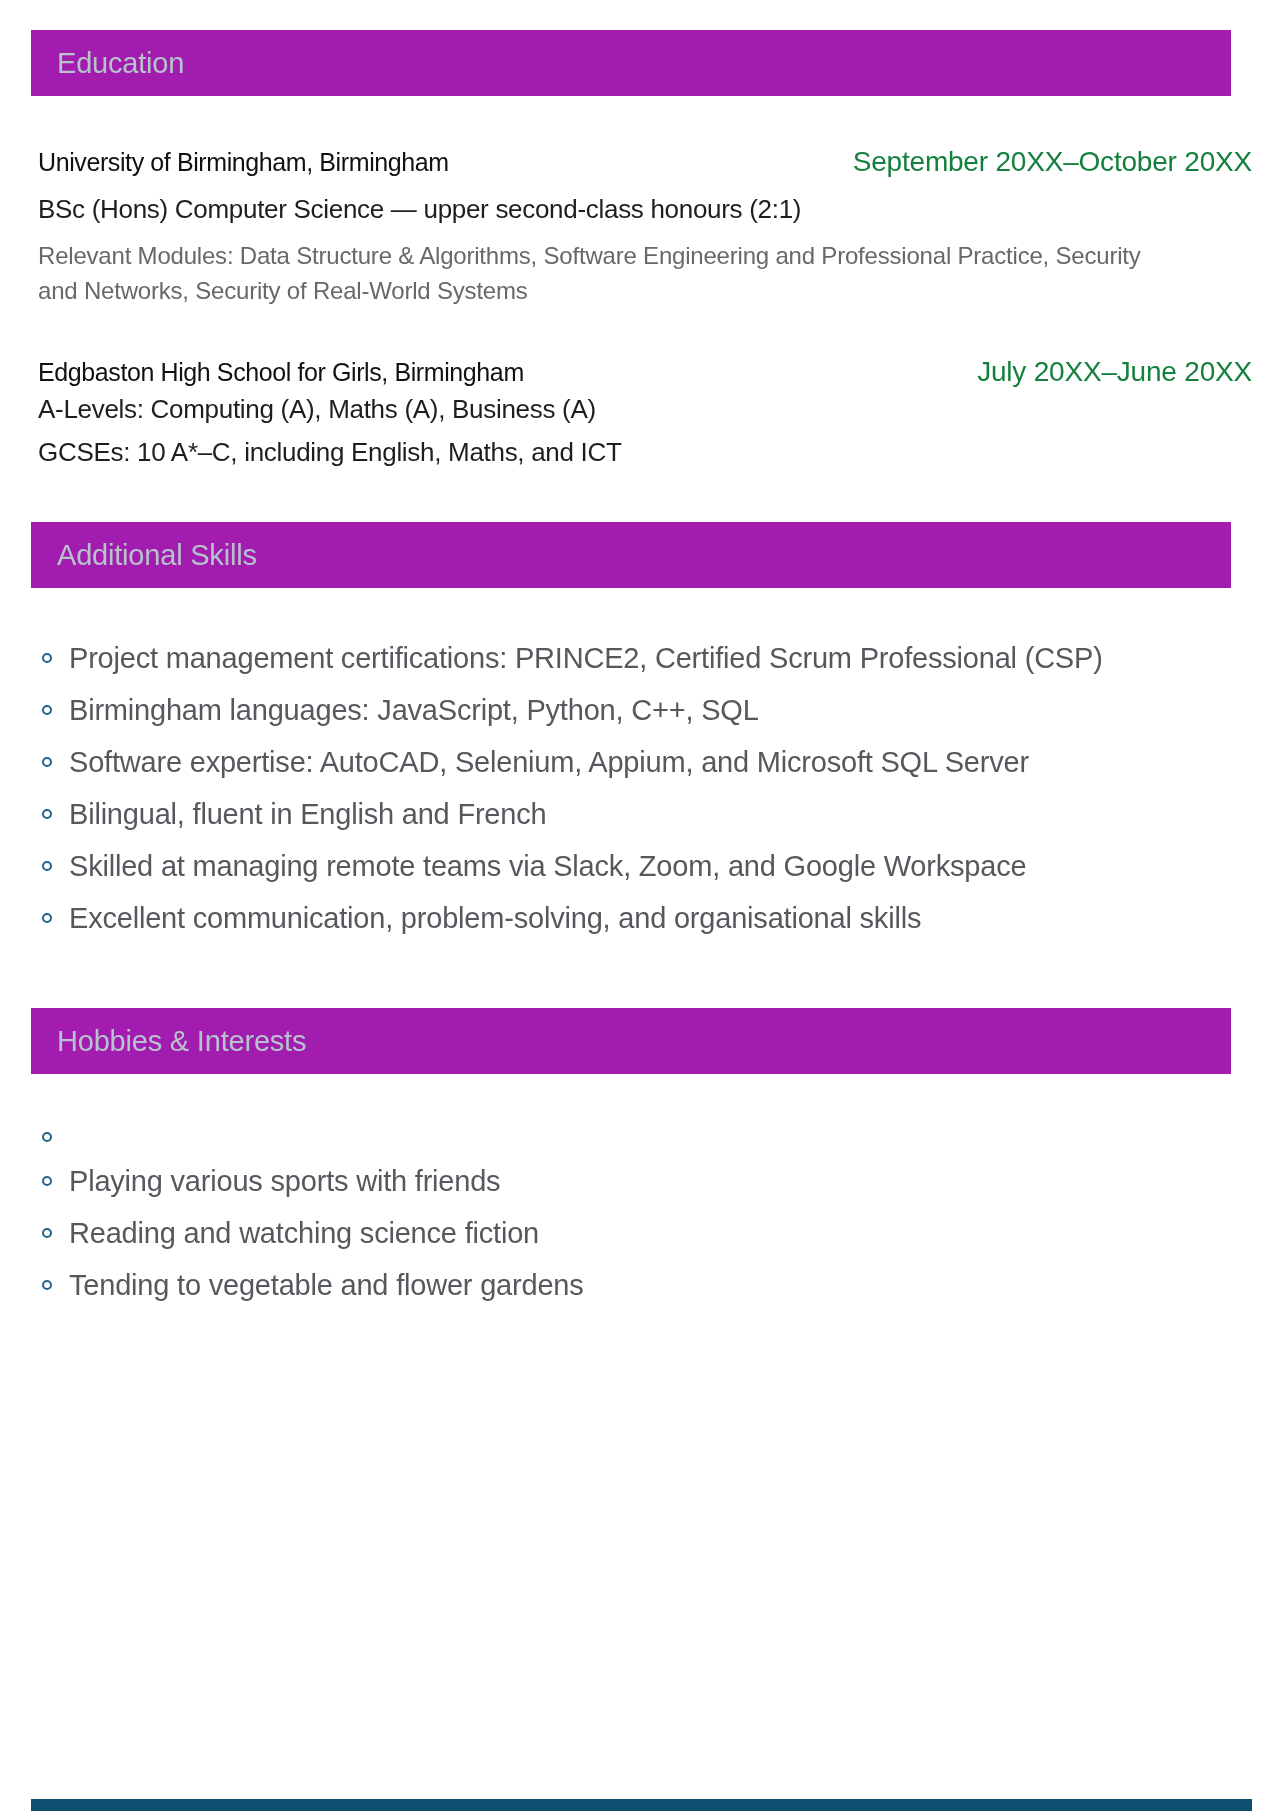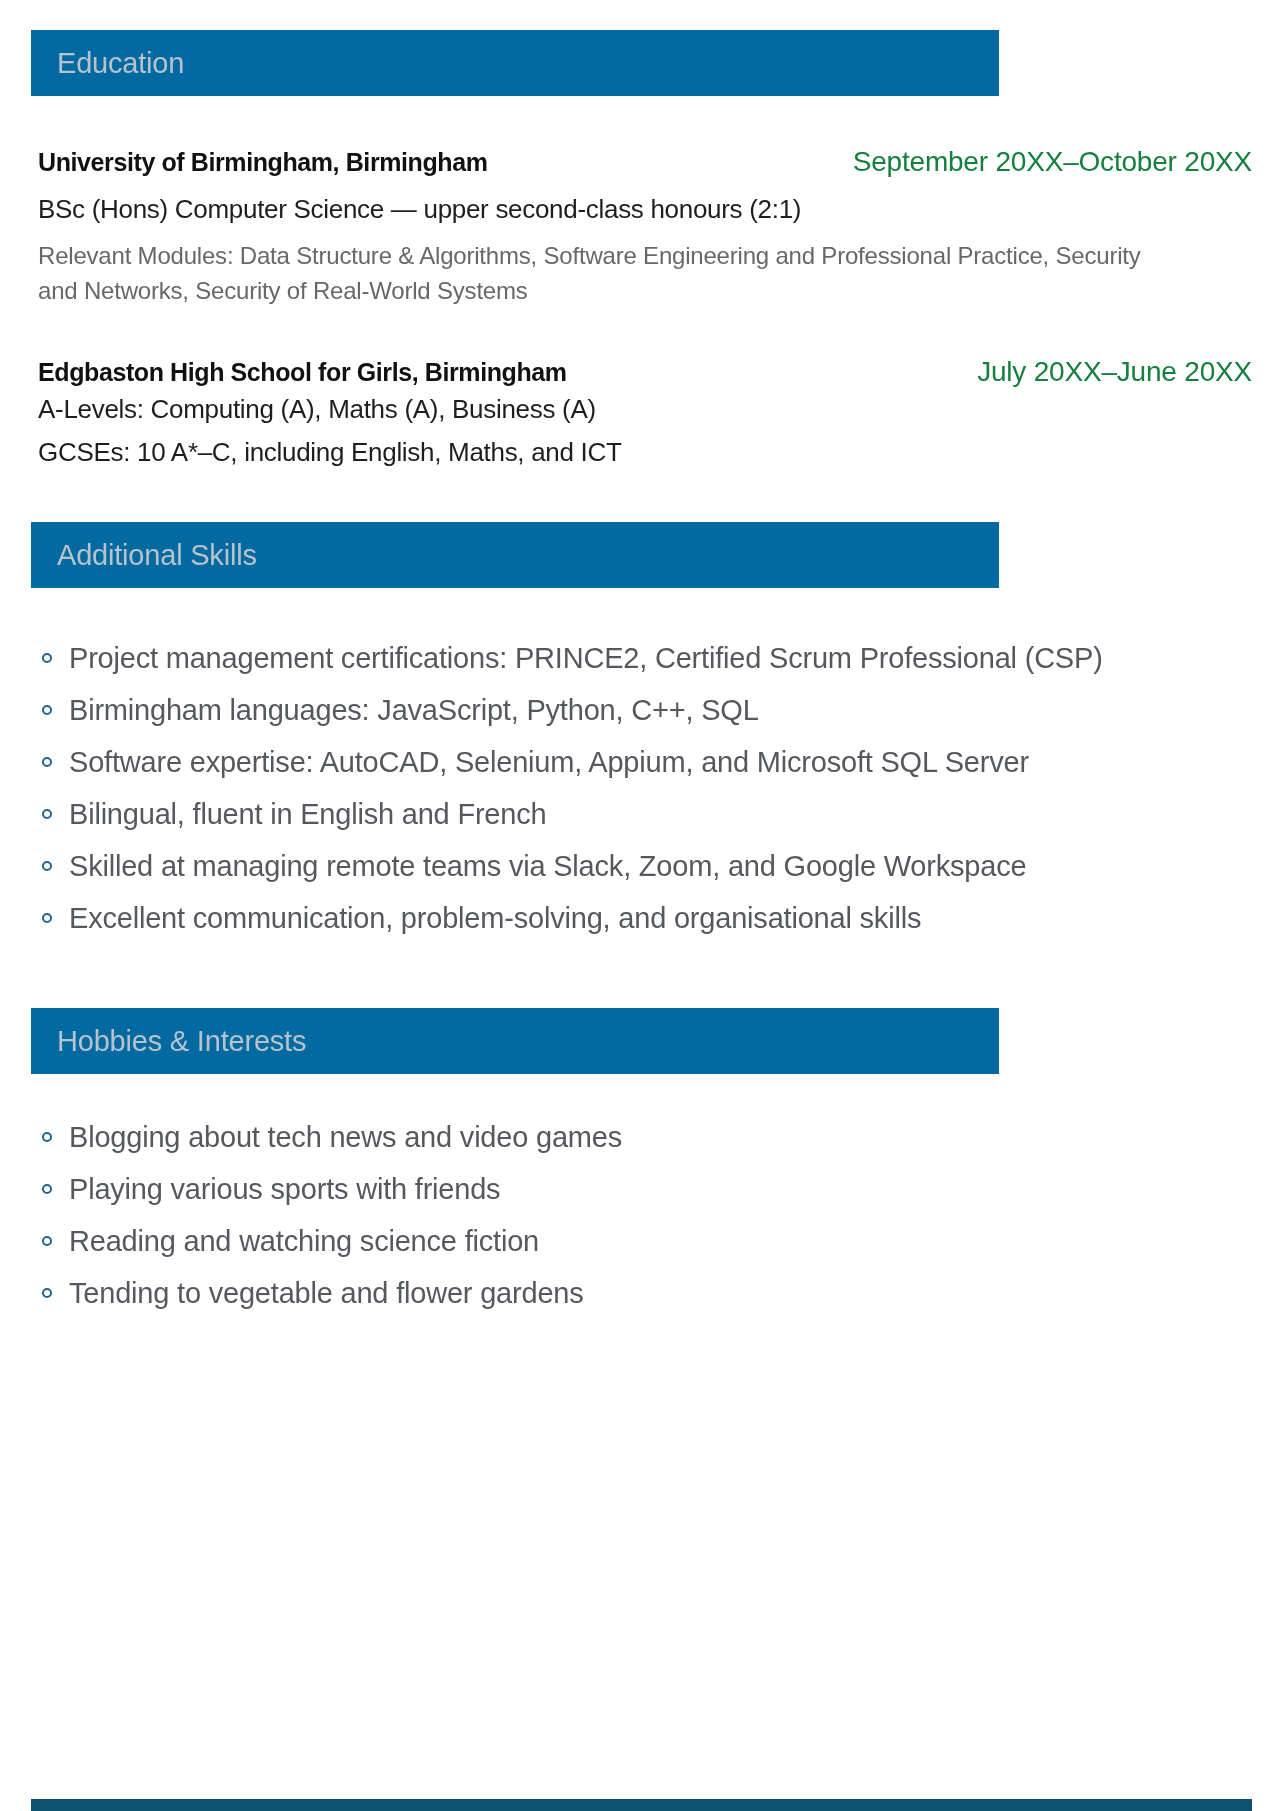--- a/index.html
+++ b/index.html
@@ -11,23 +11,23 @@
     position: relative;
     width: 1280px;
     height: 1811px;
     background: #ffffff;
     font-family: "Liberation Sans", sans-serif;
     overflow: hidden;
   }
   .section-bar {
     position: absolute;
     left: 31px;
-    width: 968px;
+    width: 1200px;
     height: 66px;
-    background: #0369a1;
+    background: #a21caf;
     color: #b7c3cc;
     display: flex;
     align-items: center;
     box-sizing: border-box;
     padding-left: 26px;
   }
   .section-bar .section-title {
     font-size: 29px;
     letter-spacing: -0.2px;
     font-weight: 400;
@@ -39,21 +39,21 @@
   .entry-header {
     position: absolute;
     left: 38px;
     width: 1214px;
     display: flex;
     justify-content: space-between;
     align-items: baseline;
   }
   .institution {
     font-size: 25px;
-    font-weight: 700;
+    font-weight: 400;
     color: #111113;
     letter-spacing: -0.4px;
   }
   .dates {
     font-size: 28px;
     color: #15803d;
     letter-spacing: -0.2px;
   }
   .body-line {
     position: absolute;
@@ -174,21 +174,20 @@
     </li>
   </ul>
 
   <div class="section-bar" id="bar-hobbies">
     <span class="section-title">Hobbies &amp; Interests</span>
   </div>
 
   <ul class="dotlist" id="hobbies-list">
     <li>
       <span class="bullet"></span>
-      <span class="li-text">Blogging about tech news and video games</span>
     </li>
     <li>
       <span class="bullet"></span>
       <span class="li-text">Playing various sports with friends</span>
     </li>
     <li>
       <span class="bullet"></span>
       <span class="li-text">Reading and watching science fiction</span>
     </li>
     <li>

